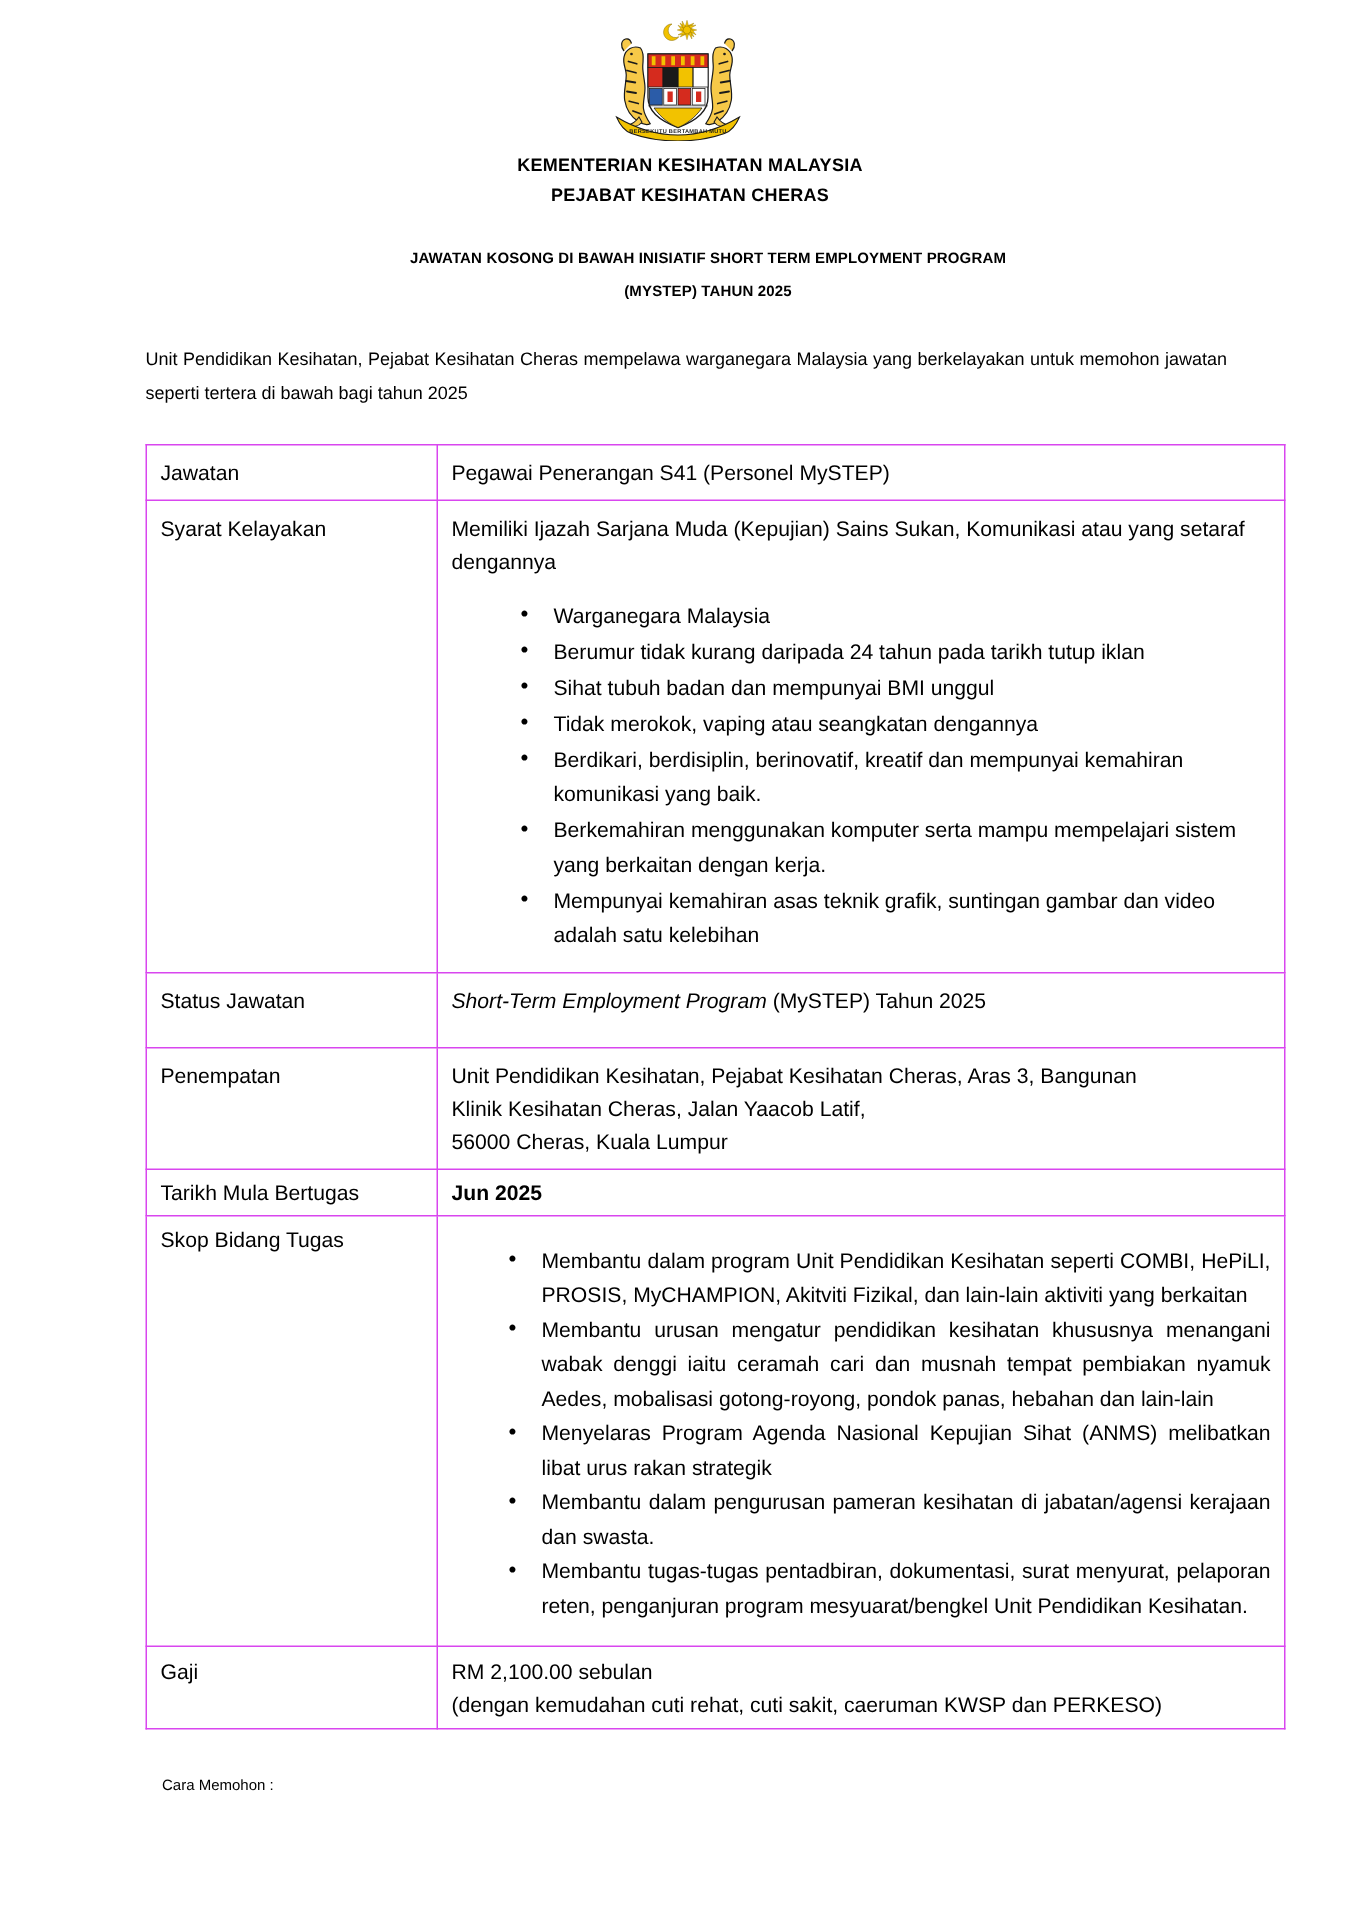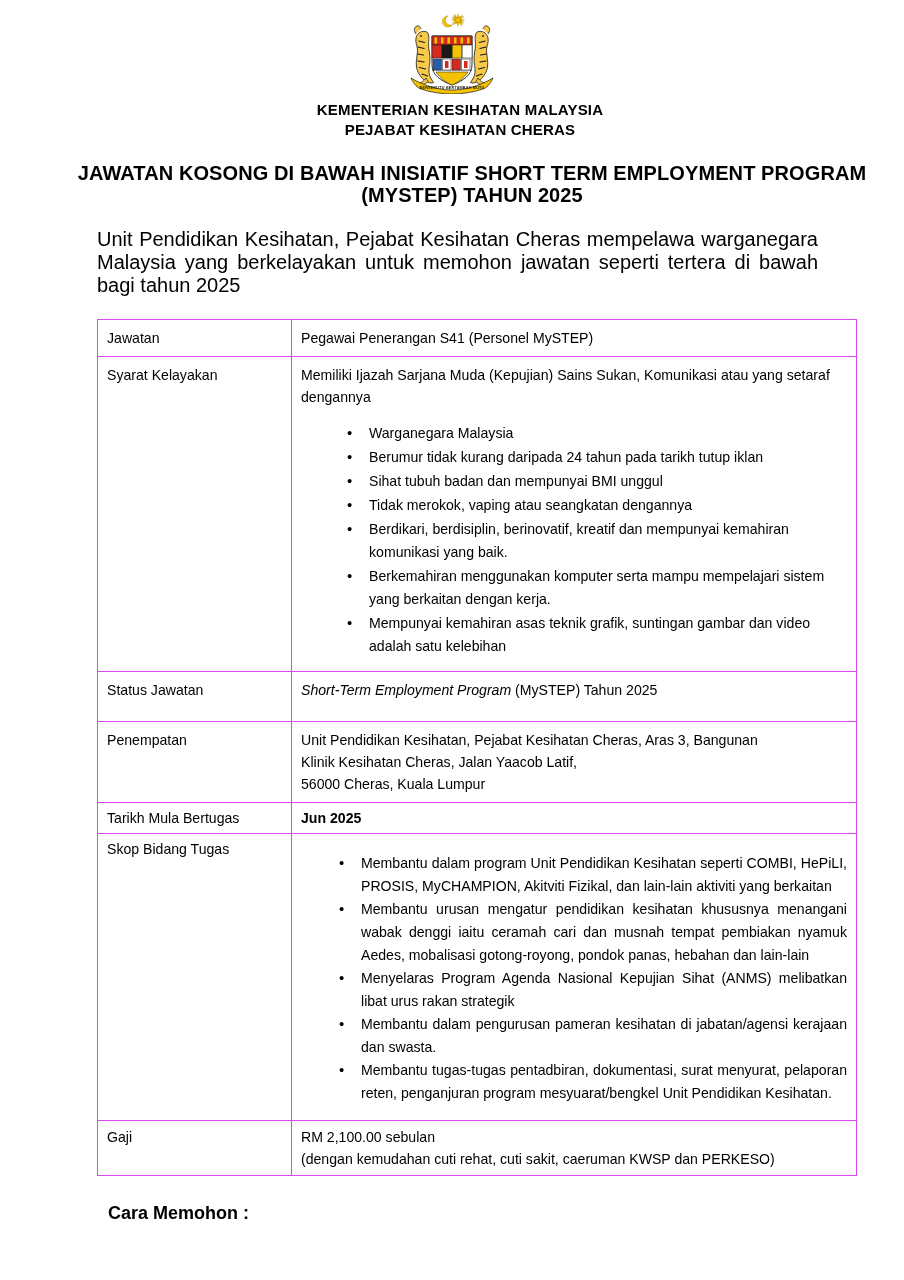--- a/index.html
+++ b/index.html
@@ -34,42 +34,42 @@
     height: 86px;
     display: block;
   }
 
   
   .hdr-block {
     text-align: center;
     margin-top: 6px;
   }
   .hdr-line {
-    font-size: 15px;
+    font-size: 12px;
     font-weight: bold;
     line-height: 20px;
     letter-spacing: 0.2px;
     margin-left: 16px;
   }
   .title-block {
     text-align: center;
     margin-top: 22px;
   }
   .title-line {
-    font-size: 20px;
+    font-size: 10px;
     font-weight: bold;
     line-height: 22px;
     letter-spacing: 0.1px;
     margin-left: 40px;
   }
 
   
   .intro {
     margin: 22px 86px 0 97px;
-    font-size: 20px;
+    font-size: 12px;
     line-height: 23px;
     text-align: justify;
   }
 
   
   table.jadual {
     border-collapse: collapse;
     margin: 22px 0 0 97px;
     width: 721px;
     table-layout: fixed;
@@ -126,22 +126,22 @@
   b, .bold { font-weight: bold; }
   i, .ital { font-style: italic; }
 
   
   .footer {
     margin: 26px 86px 0 108px;
     font-size: 14.2px;
     line-height: 23px;
   }
   .footer .cara {
-    font-weight: bold;
-    font-size: 18px;
+    font-weight: normal;
+    font-size: 10px;
   }
 </style>
 </head>
 <body>
 
 <div class="page">
 
   <div class="emblem-wrap">
     <svg class="emblem" viewBox="0 0 224 172">
 

